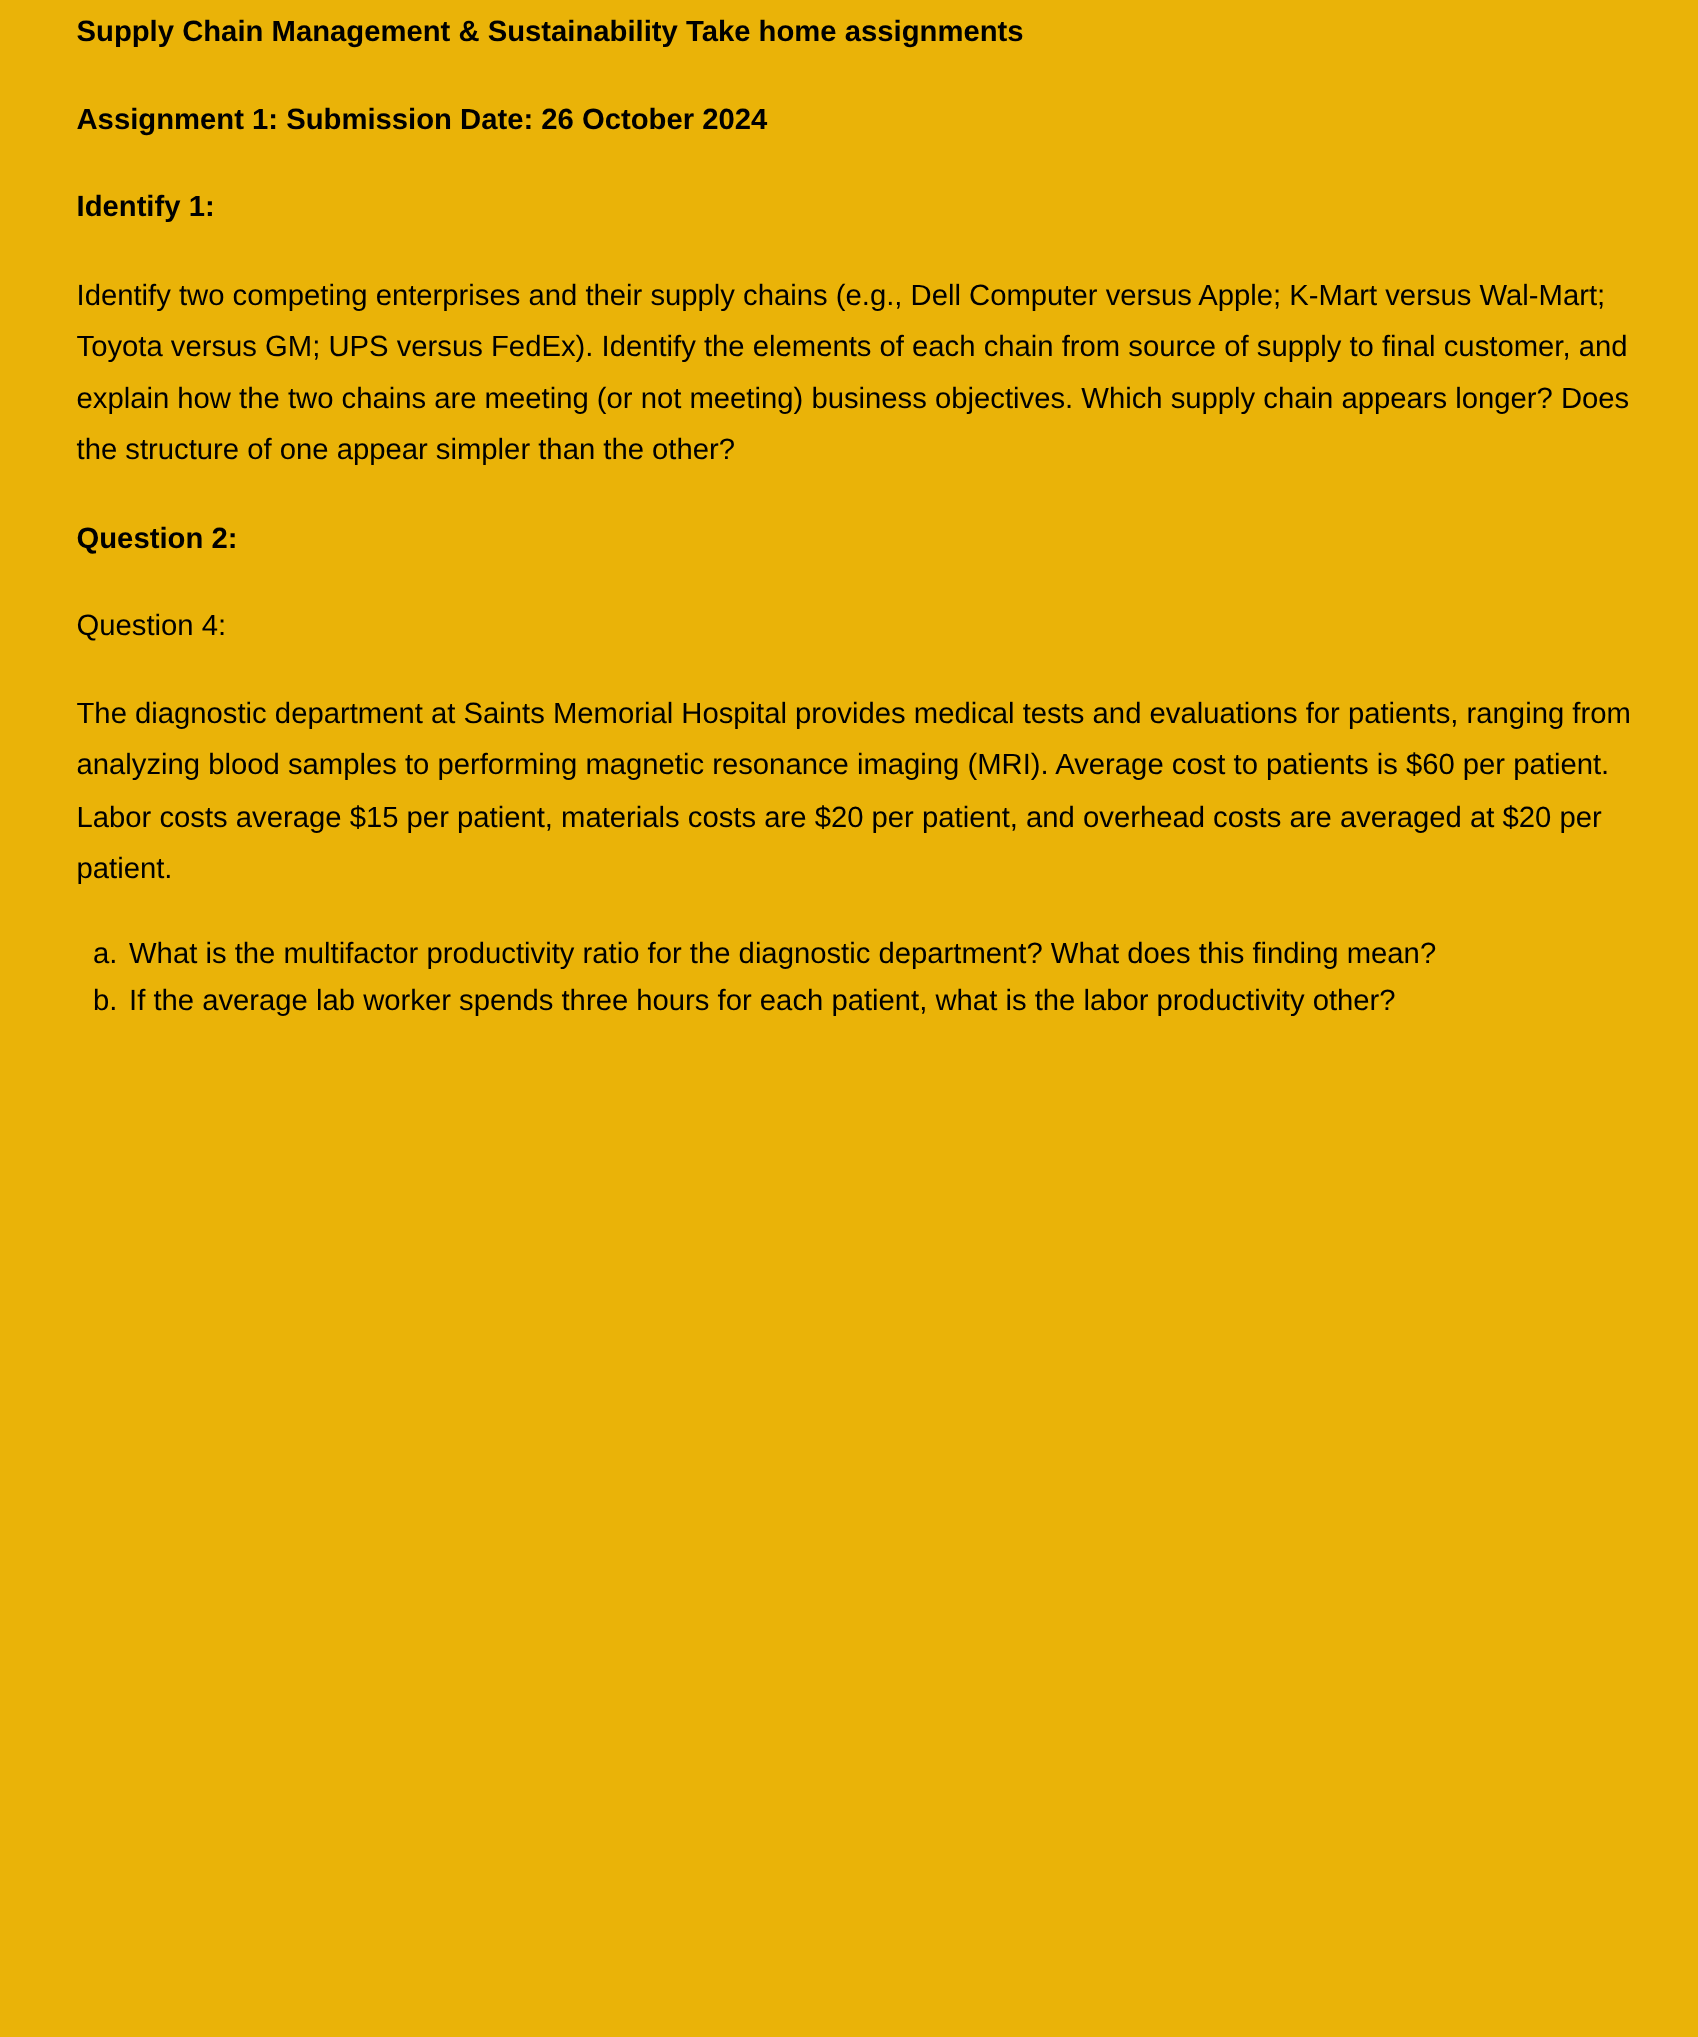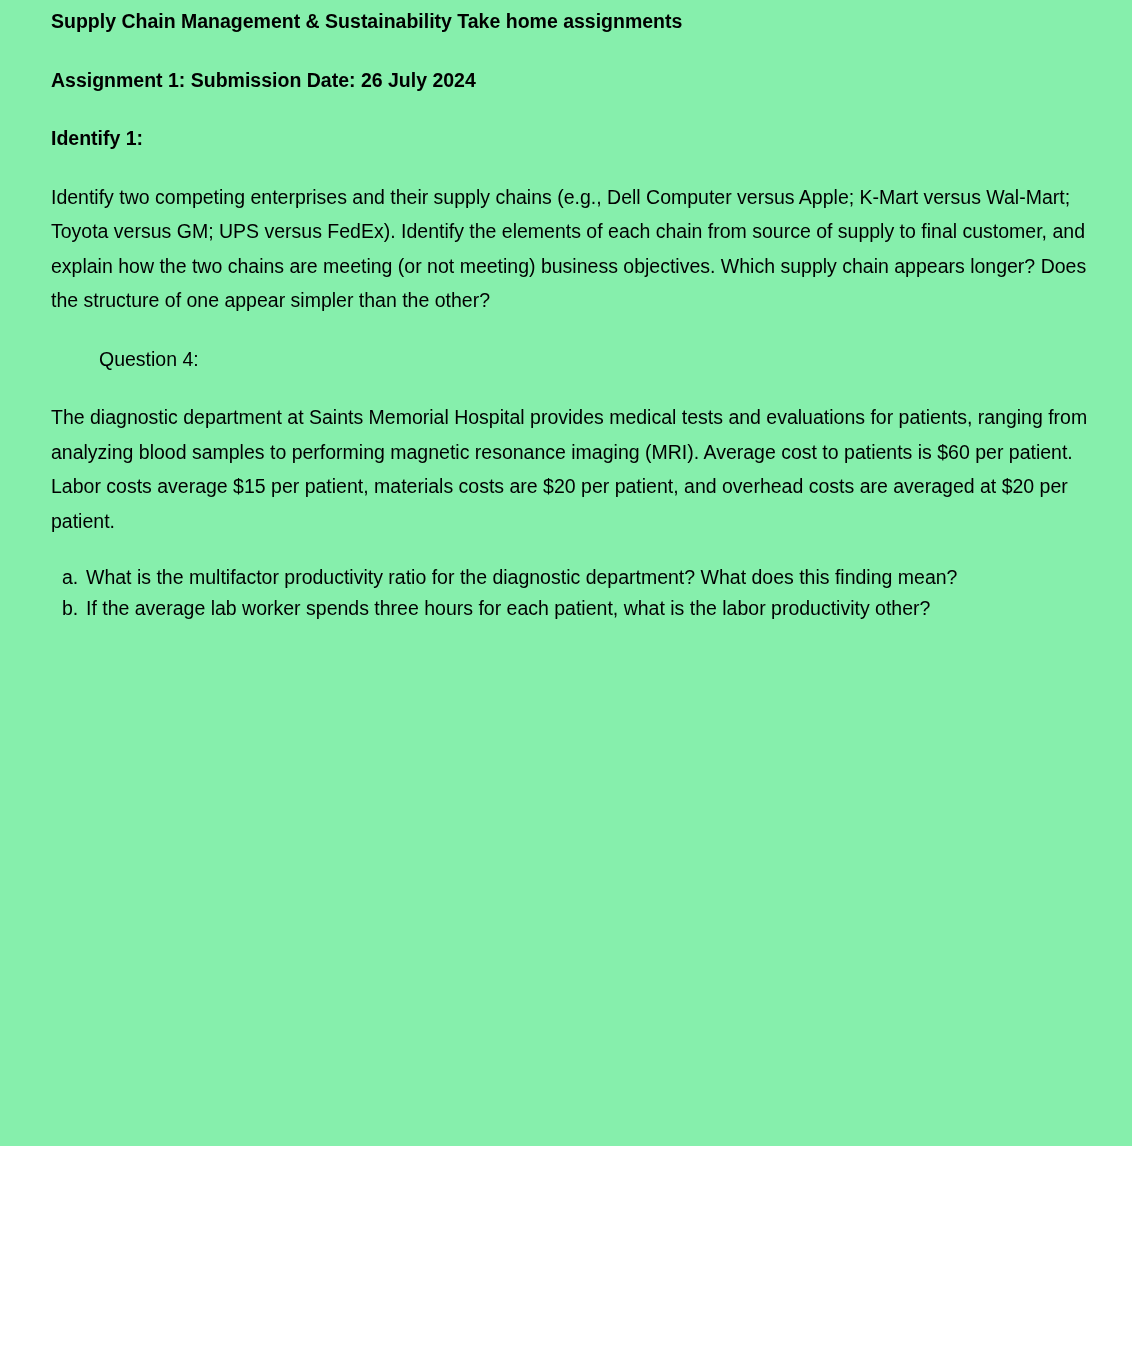--- a/index.html
+++ b/index.html
@@ -3,39 +3,38 @@
 <meta charset="utf-8">
 <style>
   html, body {
     margin: 0;
     padding: 0;
     background: #ffffff;
   }
   .page {
     position: relative;
     width: 1132px;
-    height: 1146px;
+    height: 1358px;
     box-sizing: border-box;
     padding: 4px 38px 0 51px;
-    background: #86efac;
+    background: #eab308;
     color: #000000;
     font-family: "Liberation Sans", sans-serif;
     font-size: 19.5px;
     line-height: 34.5px;
     overflow: hidden;
   }
   .block {
     margin: 0 0 24px 0;
   }
   .bold {
     font-weight: bold;
   }
   .regular {
     font-weight: normal;
-    margin-left: 48px;
   }
   .list {
     margin: 0;
     padding: 0;
   }
   .list-item {
     display: flex;
     line-height: 31px;
     margin: 0;
   }
@@ -47,25 +46,26 @@
     flex: 1;
   }
 </style>
 </head>
 <body>
 
 <div class="page">
 
   <div class="block bold">Supply Chain Management &amp; Sustainability Take home assignments</div>
 
-  <div class="block bold">Assignment 1: Submission Date: 26 July 2024</div>
+  <div class="block bold">Assignment 1: Submission Date: 26 October 2024</div>
 
   <div class="block bold">Identify 1:</div>
   <div class="block">Identify two competing enterprises and their supply chains (e.g., Dell Computer versus Apple; K-Mart versus Wal-Mart; Toyota versus GM; UPS versus FedEx). Identify the elements of each chain from source of supply to final customer, and explain how the two chains are meeting (or not meeting) business objectives. Which supply chain appears longer? Does the structure of one appear simpler than the other?</div>
 
+  <div class="block bold">Question 2:</div>
 
 
   <div class="block regular">Question 4:</div>
   <div class="block">The diagnostic department at Saints Memorial Hospital provides medical tests and evaluations for patients, ranging from analyzing blood samples to performing magnetic resonance imaging (MRI). Average cost to patients is $60 per patient. Labor costs average $15 per patient, materials costs are $20 per patient, and overhead costs are averaged at $20 per patient.</div>
 
   <div class="list">
     <div class="list-item">
       <span class="list-marker">a.</span>
       <span class="list-text">What is the multifactor productivity ratio for the diagnostic department? What does this finding mean?</span>
     </div>

